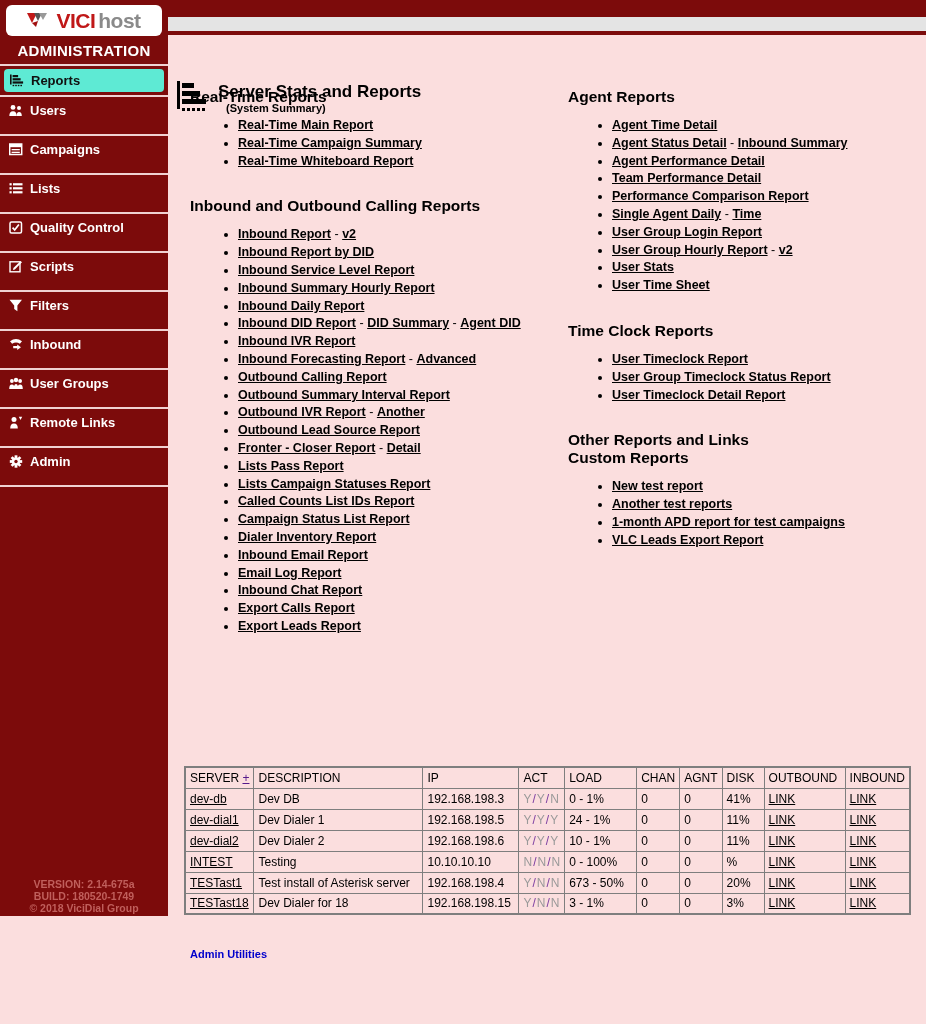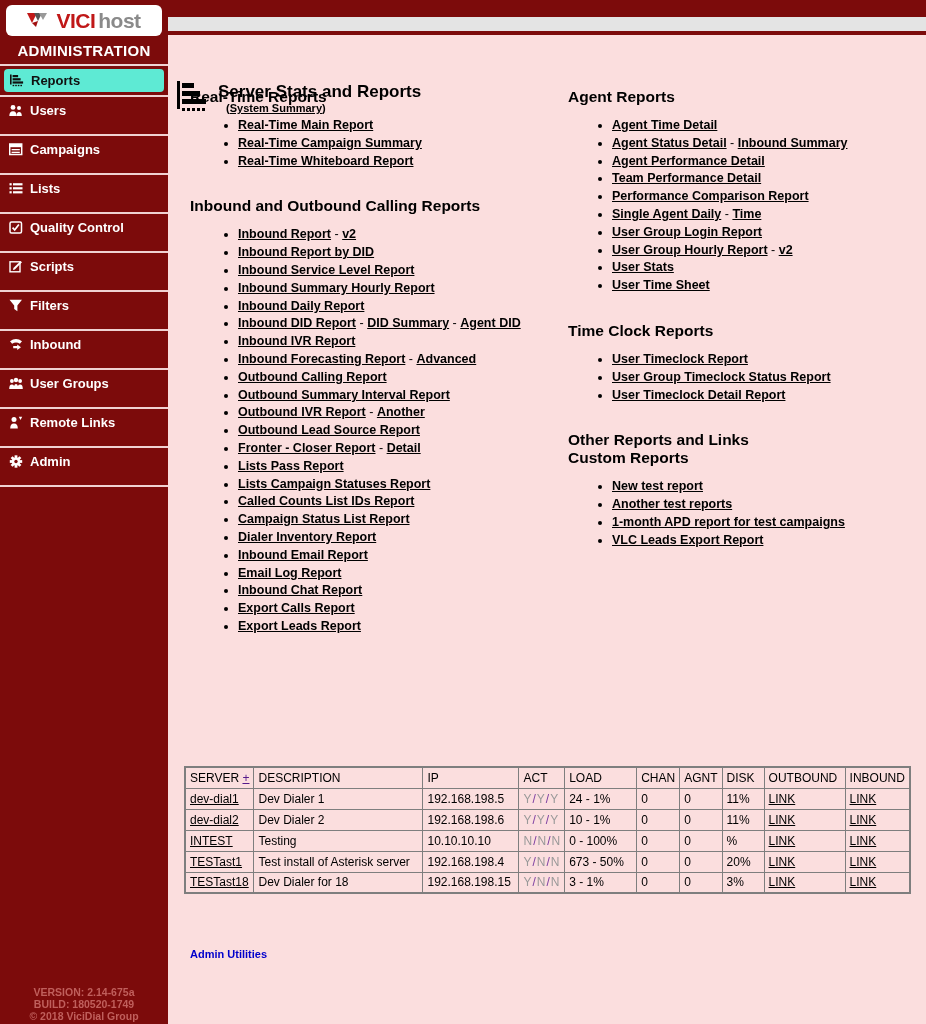--- a/index.html
+++ b/index.html
@@ -14,21 +14,21 @@
   
   .topbar { position:absolute; left:0; top:0; width:926px; height:17px; background:#7C0B0B; z-index:1; }
   .topnav { position:absolute; left:174px; top:2px; font-size:11px; font-weight:bold; color:#fff; white-space:nowrap; }
   .topnav a { color:#fff; text-decoration:none; }
   .topnav .sep { color:#fff; padding:0 3px; }
   .datetime { position:absolute; right:7px; top:2px; font-size:12px; font-weight:bold; color:#fff; }
   .graybar { position:absolute; left:168px; top:17px; width:758px; height:14px; background:#E4E4E4; }
   .redline { position:absolute; left:168px; top:31px; width:758px; height:4px; background:#7C0B0B; }
 
   
-  .sidebar { position:absolute; left:0; top:0; width:168px; height:1024px; background:#7C0B0B; z-index:2; }
+  .sidebar { position:absolute; left:0; top:0; width:168px; height:916px; background:#7C0B0B; z-index:2; }
   .logo-box {
     margin:5px 6px 0 6px; width:156px; height:31px; background:#fff; border-radius:6px;
     display:flex; align-items:center; justify-content:center; gap:3px;
   }
   .logo-vici { color:#C01818; font-weight:bold; font-size:21px; letter-spacing:-0.5px; }
   .logo-host { color:#8A8A8A; font-weight:bold; font-size:21px; letter-spacing:-0.5px; }
   .admin-title { color:#fff; font-weight:bold; font-size:15px; text-align:center; padding:6px 0 5px 0; letter-spacing:0.3px; }
   .menu { border-top:2px solid #EFD2D2; }
   .menu-row { border-bottom:2px solid #EFD2D2; }
   .menu-item {
@@ -46,21 +46,21 @@
     position:absolute; bottom:2px; left:0; width:168px; text-align:center;
     color:#C05F5C; font-size:10.5px; line-height:12px; font-weight:bold;
   }
   .side-footer .copy { cursor:pointer; }
 
   
   .page-header { position:absolute; left:176px; top:41px; display:flex; gap:10px; z-index:0;margin-top:38px; }
   .hdr-icon svg { width:32px; height:34px; }
   .page-title { font-size:17px; font-weight:bold; padding-top:3px; }
   .page-sub { font-size:11px; font-weight:bold; padding-left:8px; }
-  .page-sub a { color:#000; text-decoration:underline; cursor:pointer; }
+  .page-sub a { color:#000; cursor:pointer; }
 
   
   .col { position:absolute; top:88px; }
   .col-left { left:190px; width:372px; }
   .col-right { left:568px; width:354px; }
   .col h3 { font-size:15.5px; font-weight:bold; color:#000; }
   .col ul { margin:11px 0 27px 0; padding-left:48px; }
   .col-right ul { padding-left:44px; }
   .col li { font-size:12.5px; line-height:17.8px; color:#000; }
   .rlink { color:#000; text-decoration:underline; cursor:pointer;font-weight:bold; }
@@ -361,20 +361,32 @@
           <th>LOAD</th>
           <th>CHAN</th>
           <th>AGNT</th>
           <th>DISK</th>
           <th>OUTBOUND</th>
           <th>INBOUND</th>
         </tr>
       </thead>
       <tbody>
         <tr>
+          <td><a href="#">dev-db</a></td>
+          <td>Dev DB</td>
+          <td>192.168.198.3</td>
+          <td class="act"><span>Y</span><span class="sl">/</span><span>Y</span><span class="sl">/</span><span>N</span></td>
+          <td>0 - 1%</td>
+          <td>0</td>
+          <td>0</td>
+          <td class="num-right">41%</td>
+          <td><a href="#">LINK</a></td>
+          <td><a href="#">LINK</a></td>
+        </tr>
+        <tr>
           <td><a href="#">dev-dial1</a></td>
           <td>Dev Dialer 1</td>
           <td>192.168.198.5</td>
           <td class="act"><span>Y</span><span class="sl">/</span><span>Y</span><span class="sl">/</span><span>Y</span></td>
           <td>24 - 1%</td>
           <td>0</td>
           <td>0</td>
           <td class="num-right">11%</td>
           <td><a href="#">LINK</a></td>
           <td><a href="#">LINK</a></td>

